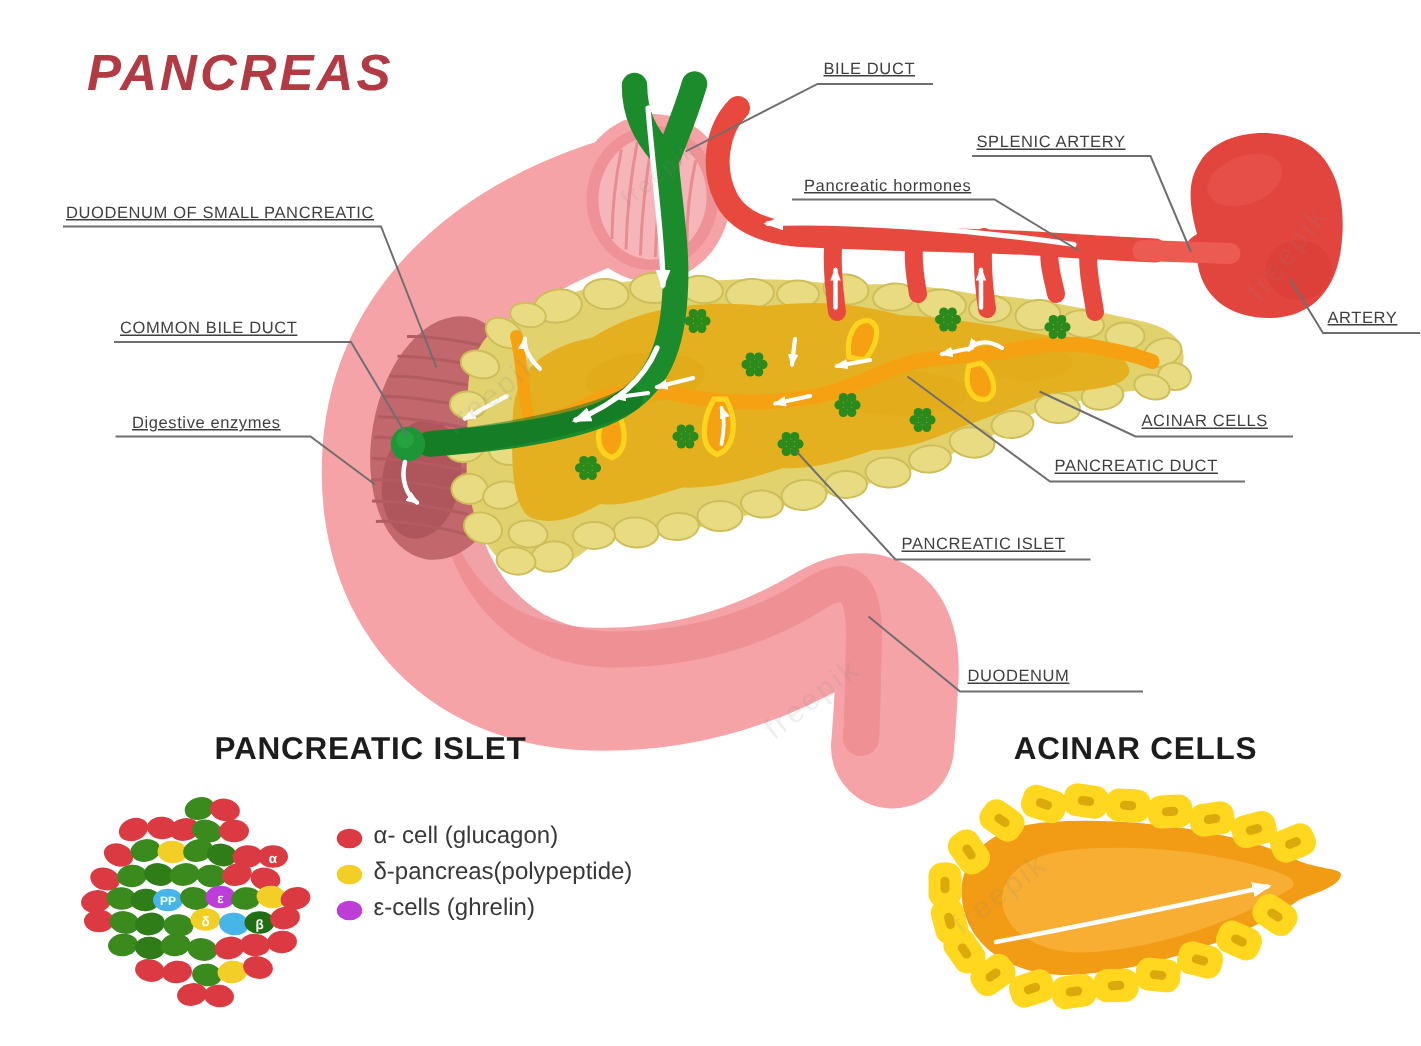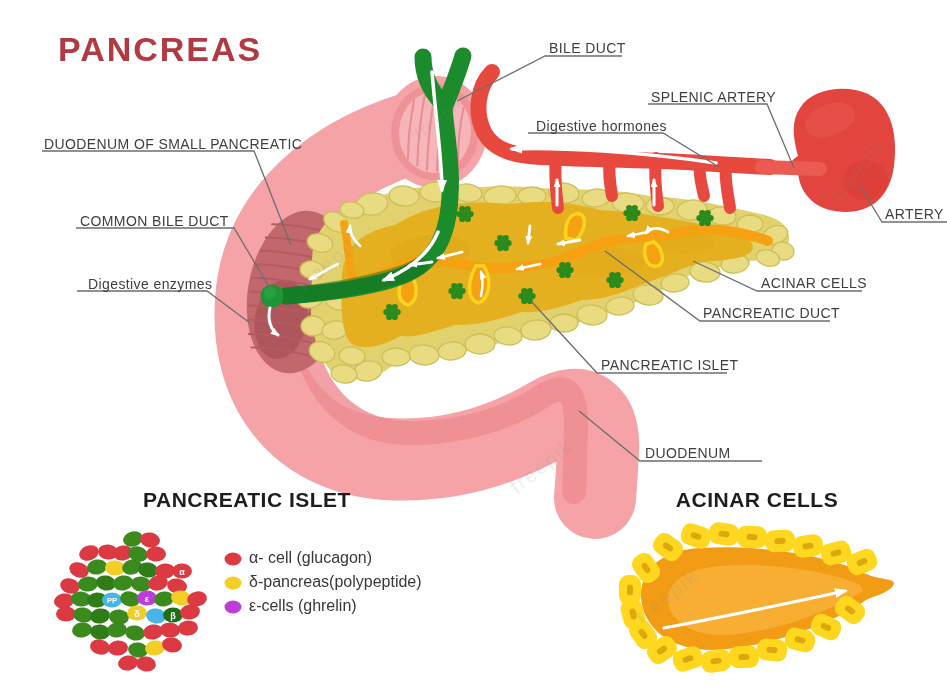--- a/index.html
+++ b/index.html
@@ -1,20 +1,20 @@
 <!DOCTYPE html>
 <html><head>
 <meta charset="utf-8">
 <style>
   html,body{margin:0;padding:0;background:#fff;}
   .stage{position:relative;width:947px;height:697px;background:#ffffff;overflow:hidden;
          font-family:"Liberation Sans", sans-serif;}
   .title{position:absolute;left:58px;top:30px;font-size:34px;font-weight:bold;
-         letter-spacing:2px;color:#B23A42;}
-  .lbl{position:absolute;font-size:14px;color:#3F3F3F;letter-spacing:.4px;white-space:nowrap;}
+         letter-spacing:2px;color:#B23A42;font-style:italic;}
+  .lbl{position:absolute;font-size:11px;color:#3F3F3F;letter-spacing:.4px;white-space:nowrap;text-decoration:underline;}
   .art{position:absolute;left:0;top:0;}
   .wm{position:absolute;font-size:20px;color:#8a8a8a;opacity:.14;letter-spacing:2px;
       transform:rotate(-38deg);pointer-events:none;}
   .wm.v{transform:rotate(-52deg);}
   .section-heading{position:absolute;font-size:21px;font-weight:bold;color:#1d1d1d;
       letter-spacing:.5px;text-align:center;}
   .legend{position:absolute;left:224px;top:546px;}
   .legend-row{display:flex;align-items:center;height:24px;}
   .legend-row svg{margin-right:7px;flex:0 0 auto;}
   .legend-row span{font-size:16px;color:#383838;}
@@ -360,21 +360,21 @@
     </g>
   </svg>
 
   <div class="title">PANCREAS</div>
 
   <div class="lbl" style="left:44px;top:136px">DUODENUM OF SMALL PANCREATIC</div>
   <div class="lbl" style="left:80px;top:213px">COMMON BILE DUCT</div>
   <div class="lbl" style="left:88px;top:276px">Digestive enzymes</div>
   <div class="lbl" style="left:549px;top:40px">BILE DUCT</div>
   <div class="lbl" style="left:651px;top:89px">SPLENIC ARTERY</div>
-  <div class="lbl" style="left:536px;top:118px">Digestive hormones</div>
+  <div class="lbl" style="left:536px;top:118px">Pancreatic hormones</div>
   <div class="lbl" style="left:885px;top:206px">ARTERY</div>
   <div class="lbl" style="left:761px;top:275px">ACINAR CELLS</div>
   <div class="lbl" style="left:703px;top:305px">PANCREATIC DUCT</div>
   <div class="lbl" style="left:601px;top:357px">PANCREATIC ISLET</div>
   <div class="lbl" style="left:645px;top:445px">DUODENUM</div>
 
   <div class="section-heading" style="left:97px;top:488px;width:300px">PANCREATIC ISLET</div>
   <div class="section-heading" style="left:607px;top:488px;width:300px">ACINAR CELLS</div>
 
   <div class="legend">

